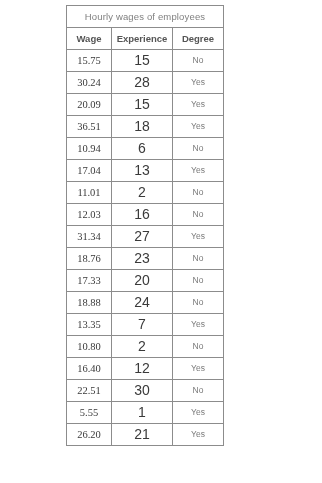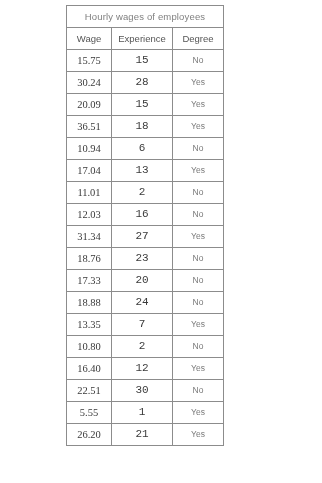--- a/index.html
+++ b/index.html
@@ -39,34 +39,34 @@
     font-size: 9.5px;
     font-weight: normal;
     color: #808080;
     letter-spacing: 0.15px;
     height: 23px;
     line-height: 23px;
     border-bottom: 1px solid #8c8c8c;
   }
   td.col-head {
     font-size: 9.5px;
-    font-weight: normal;
+    font-weight: bold;
     color: #555555;
     height: 21px;
     line-height: 21px;
   }
   td.c-wage {
     font-size: 10.5px;
     color: #3a3a3a;
     font-family: "Liberation Serif", serif;
   }
   td.c-exp {
-    font-size: 11px;
+    font-size: 14px;
     color: #3a3a3a;
-    font-family: Liberation Mono, monospace;
+    font-family: Liberation Sans, sans-serif;
   }
   td.c-deg {
     font-size: 8.5px;
     color: #7a7a7a;
   }
   col.w-wage { width: 45px; }
   col.w-exp  { width: 61px; }
   col.w-deg  { width: 51px; }
 </style>
 </head>

